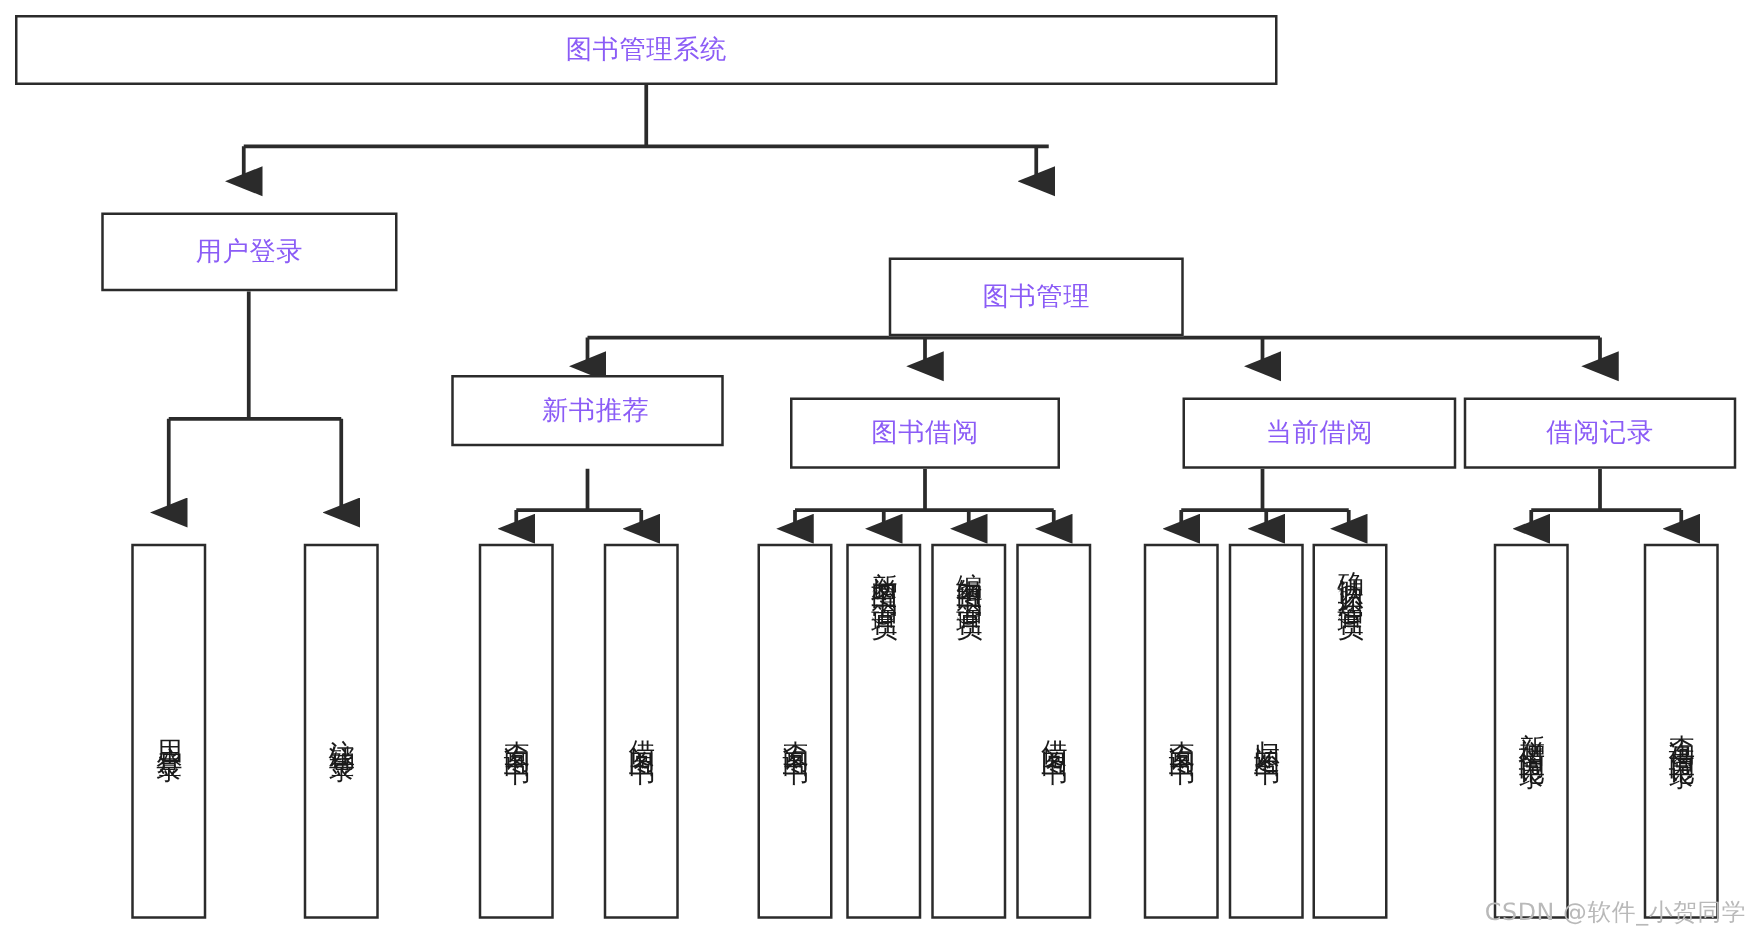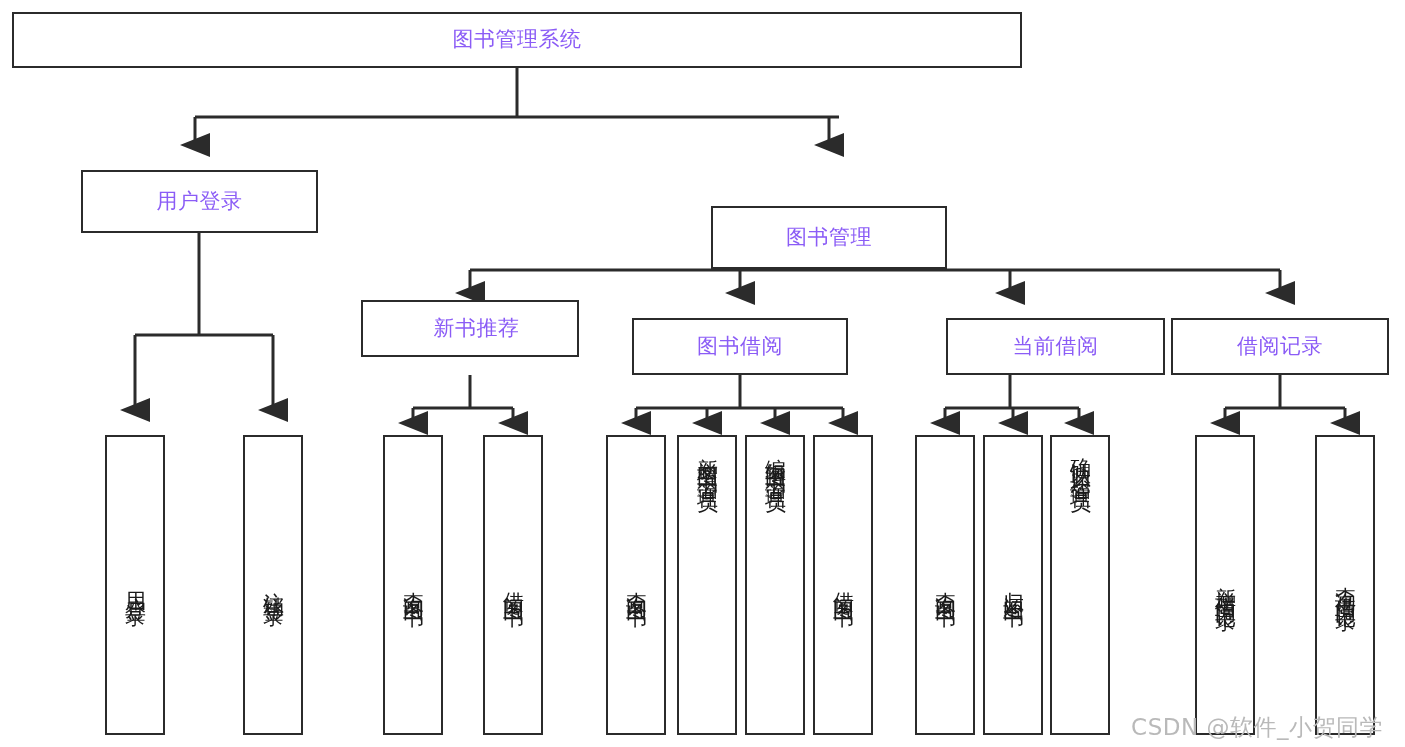--- a/index.html
+++ b/index.html
@@ -58,23 +58,23 @@
     align-items: center;
     justify-content: center;
   }
   .leaf-inner.top {
     align-items: flex-start;
     padding-top: 4px;
     box-sizing: border-box;
   }
   #watermark {
     position: absolute;
-    right: 22px;
+    right: 8px;
     bottom: 4px;
-    font-size: 23px;
+    font-size: 19px;
     color: #b9b9b9;
     white-space: nowrap;
     letter-spacing: 0.5px;
     pointer-events: none;
   }
 </style>
 </head>
 <body>
 
 <div id="canvas">

